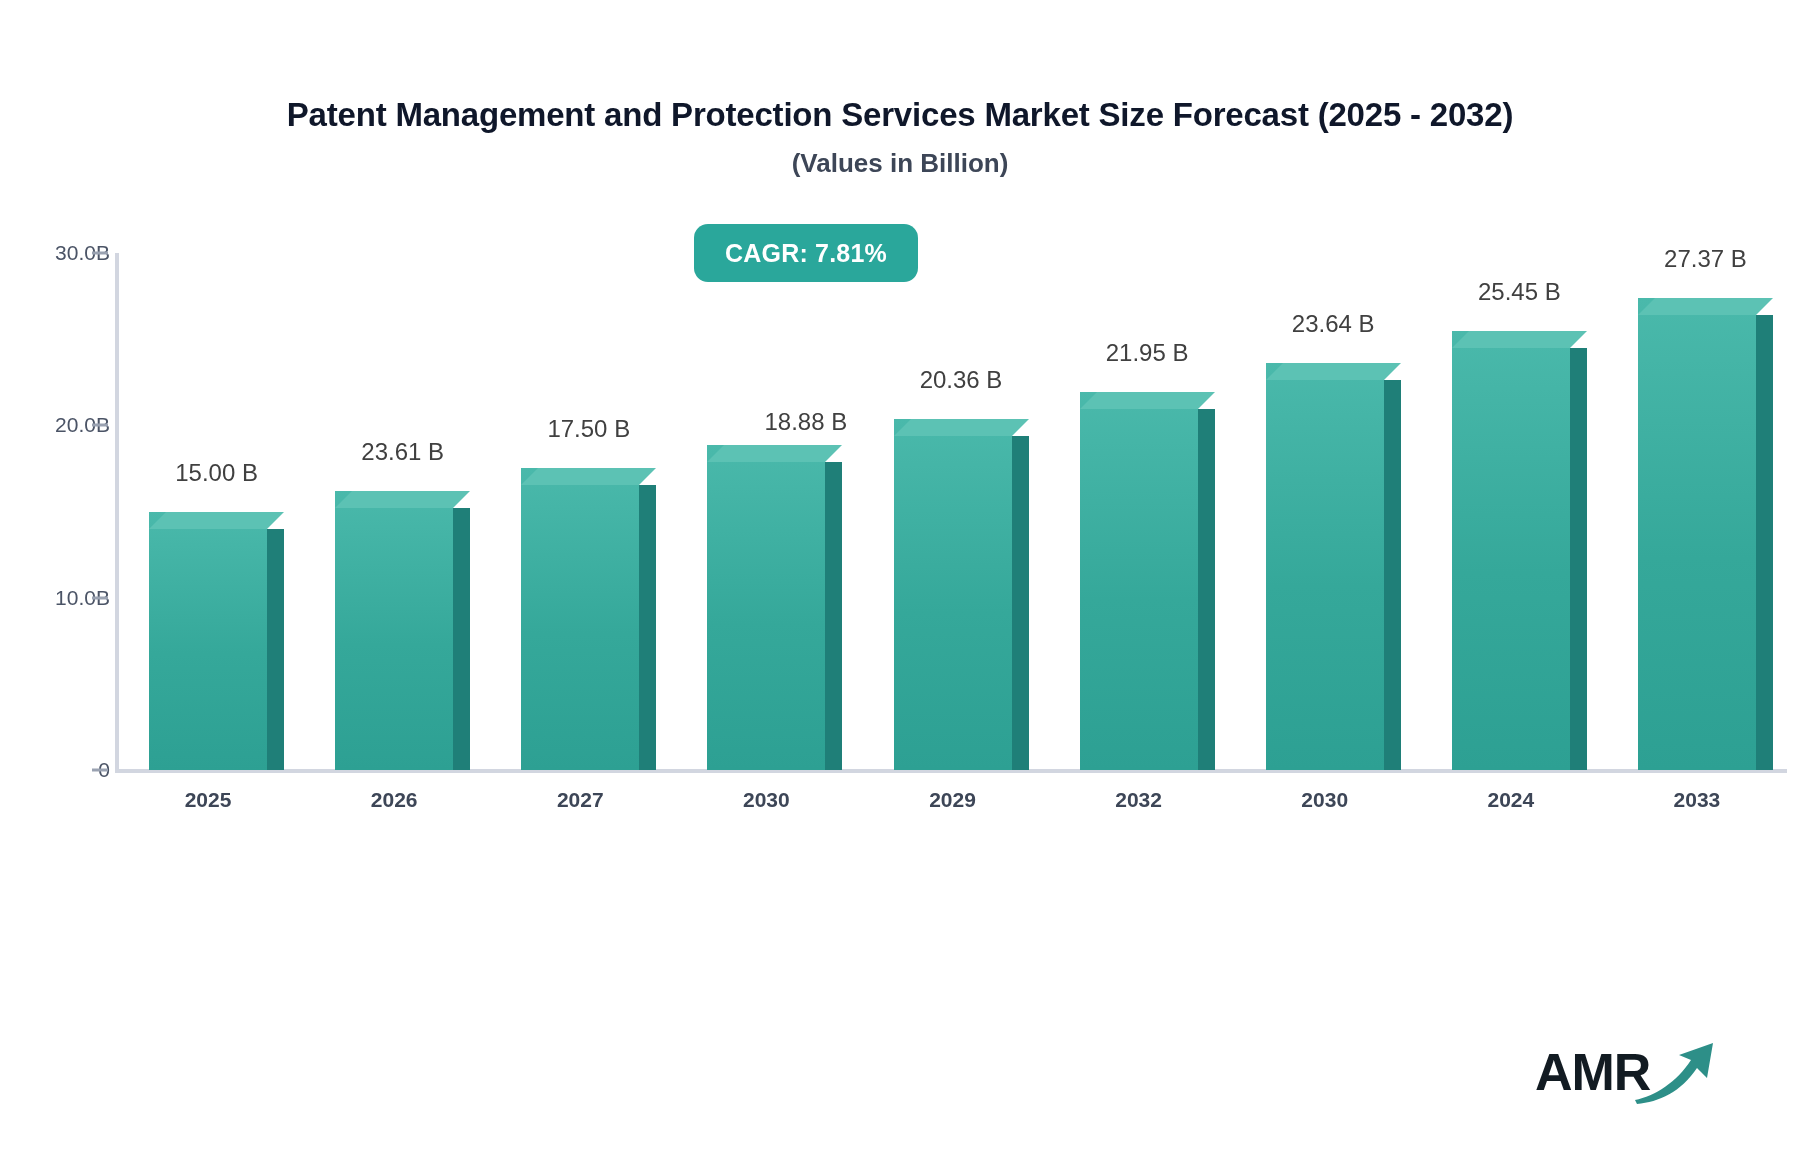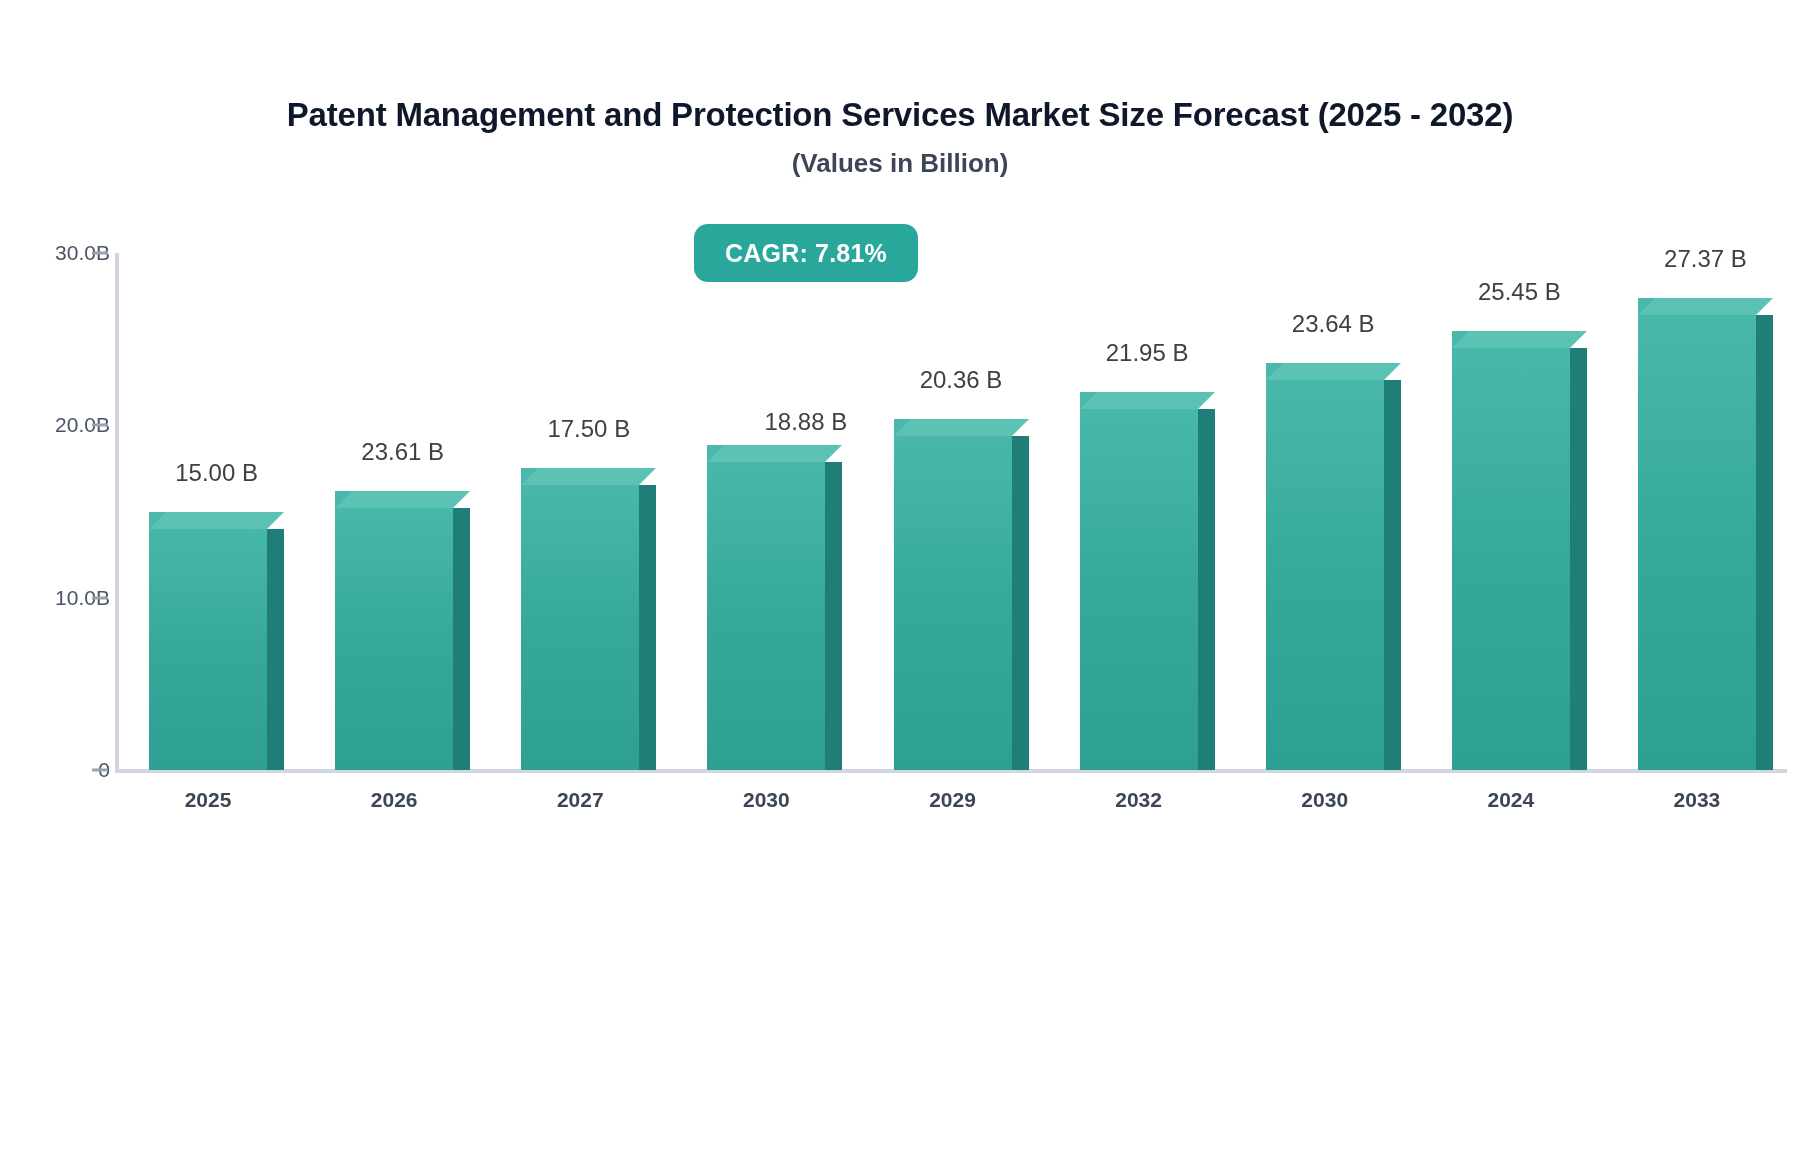--- a/index.html
+++ b/index.html
@@ -272,14 +272,22 @@
       <div class="x-label" style="left: 394.167px;">2026</div>
       <div class="x-label" style="left: 580.278px;">2027</div>
       <div class="x-label" style="left: 766.389px;">2030</div>
       <div class="x-label" style="left: 952.5px;">2029</div>
       <div class="x-label" style="left: 1138.61px;">2032</div>
       <div class="x-label" style="left: 1324.72px;">2030</div>
       <div class="x-label" style="left: 1510.83px;">2024</div>
       <div class="x-label" style="left: 1696.94px;">2033</div>
     </div>
 
+  <div id="amr-logo">
+    <span class="amr-text">AMR</span>
+    <span class="amr-arrow">
+      <svg width="90" height="70" viewBox="0 0 90 70">
+        <path d="M2 62 C 22 58, 44 44, 58 22 L 46 17 L 80 5 L 74 40 L 64 30 C 48 54, 26 64, 4 66 Z" fill="#2d8f88"></path>
+      </svg>
+    </span>
+  </div>
 
 </div>
 
 </body></html>

